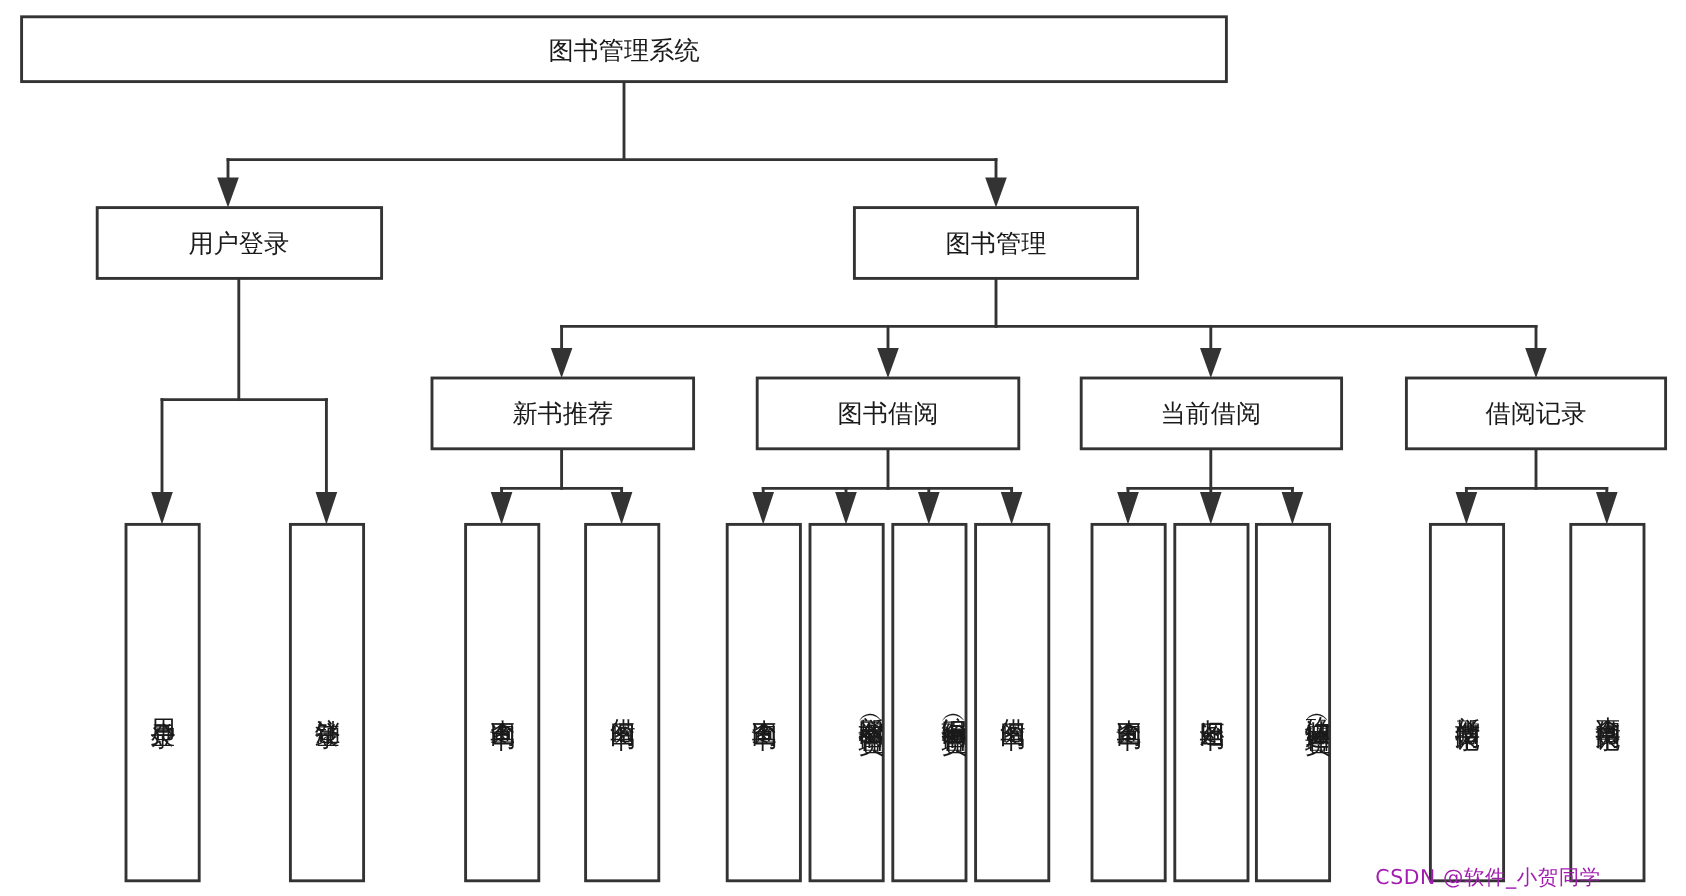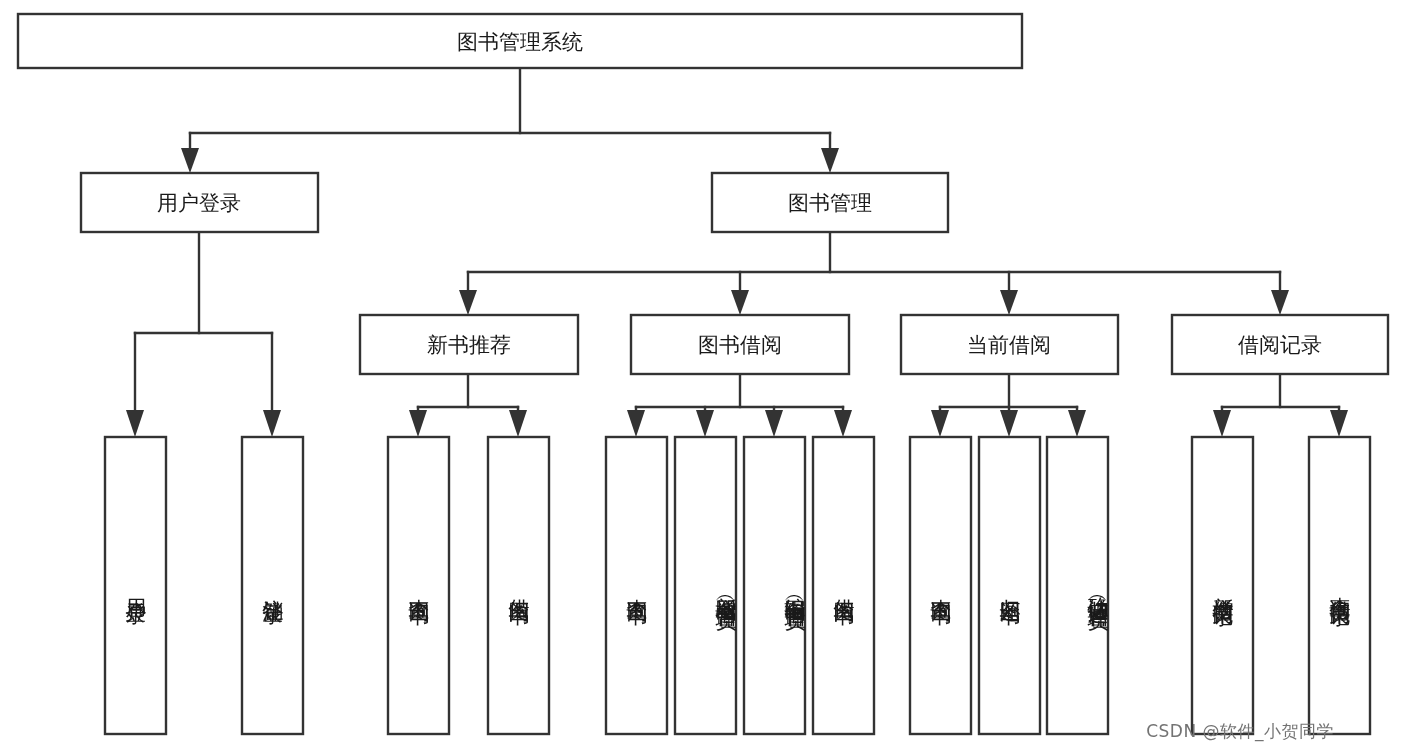--- a/index.html
+++ b/index.html
@@ -64,21 +64,21 @@
   }
   .leaf-label.centered {
     align-items: center;
   }
   .watermark {
     position: absolute;
     right: 14px;
     bottom: 4px;
     font-family: "DejaVu Sans", "Liberation Sans", sans-serif;
     font-size: 17px;
-    color: #737373;
+    color: #a21caf;
     letter-spacing: 0.5px;
     white-space: nowrap;
   }
 </style>
 </head>
 <body>
 
 <div id="diagram-root">
 
   <svg class="diagram-canvas" viewBox="0 0 1405 747">

